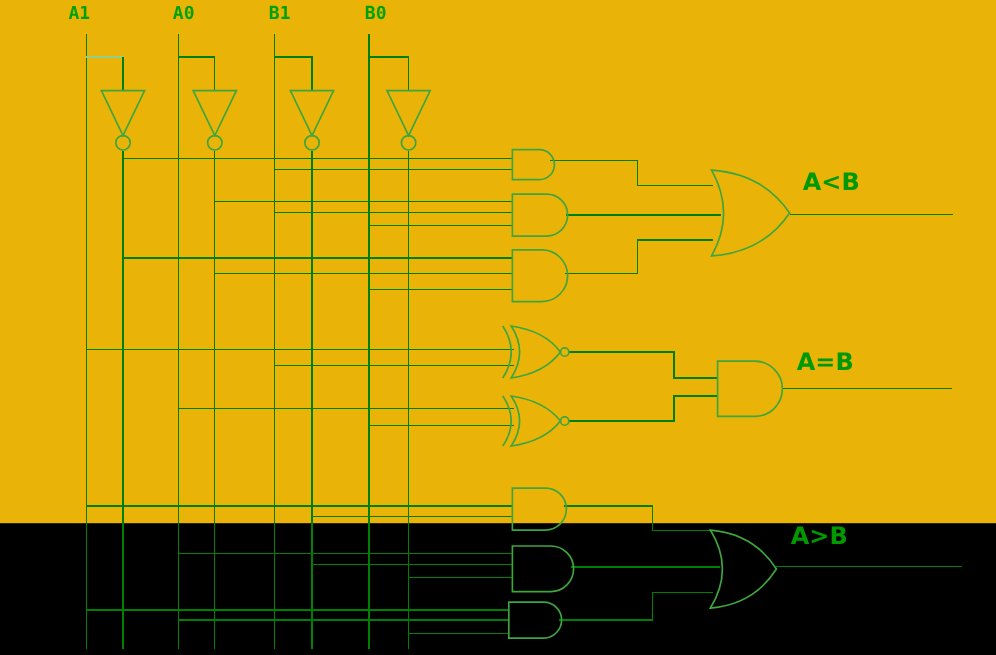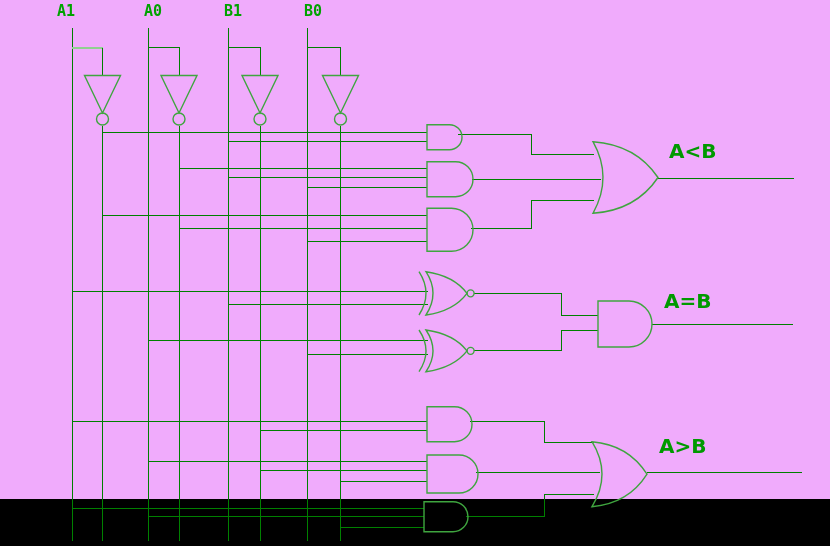--- a/index.html
+++ b/index.html
@@ -6,22 +6,22 @@
     margin: 0;
     padding: 0;
     background: #000000;
     width: 830px;
     height: 546px;
     overflow: hidden;
   }
   .stage {
     position: relative;
     width: 830px;
-    height: 499px;
-    background: #f0abfc;
+    height: 436px;
+    background: #eab308;
   }
   svg { display: block; }
   text { user-select: none; }
   .input-label {
     font-family: "DejaVu Sans Mono", "Liberation Mono", monospace;
     font-weight: bold;
     font-size: 15px;
   }
   .output-label {
     font-family: "DejaVu Sans", "Liberation Sans", sans-serif;

